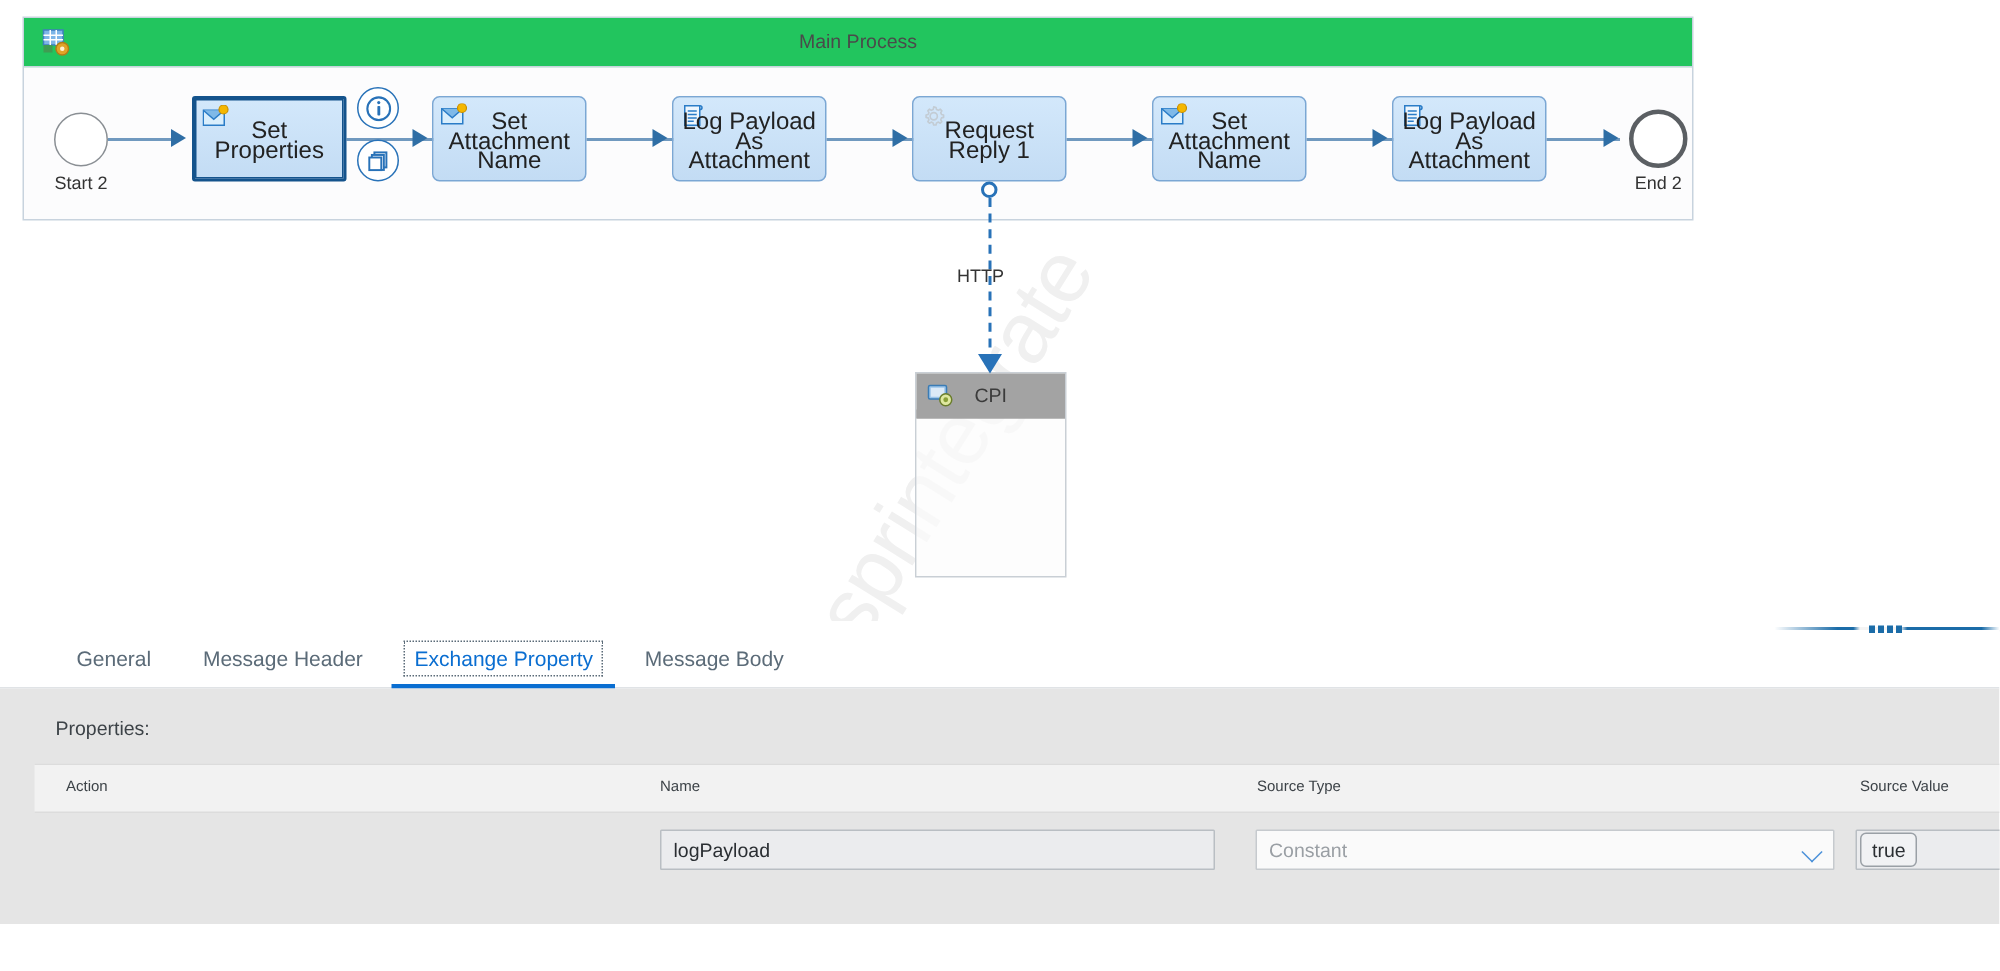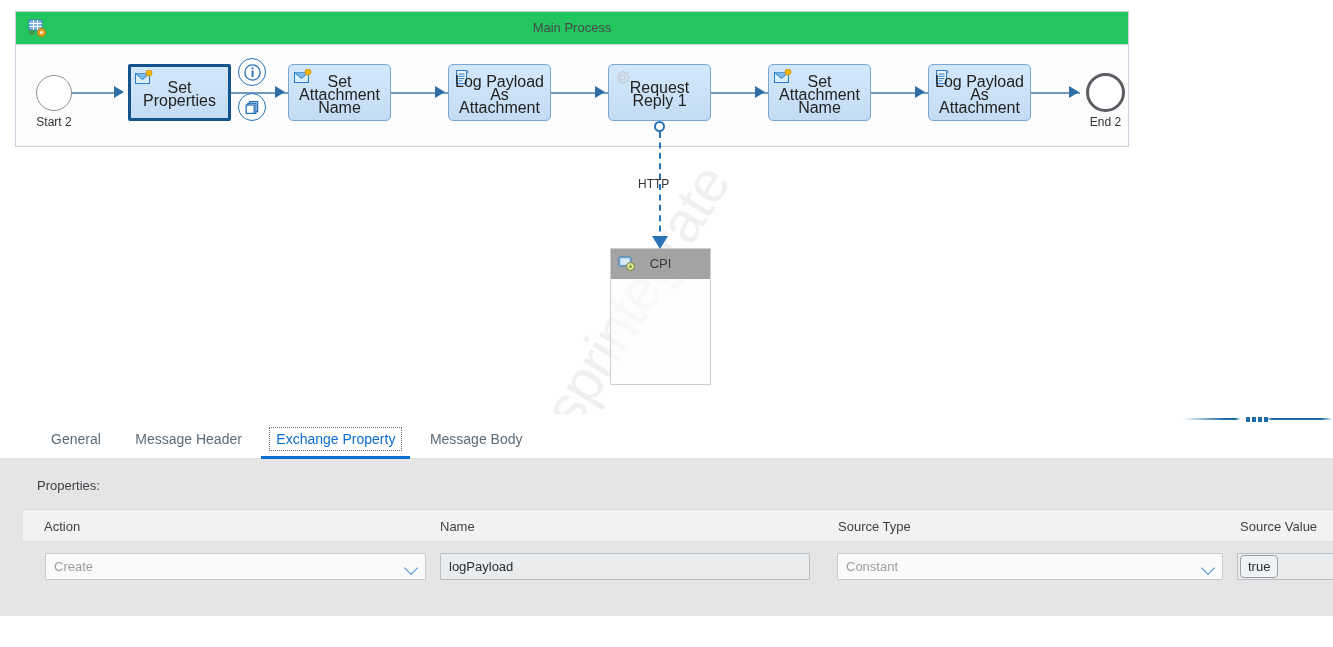--- a/index.html
+++ b/index.html
@@ -282,21 +282,21 @@
   .thead {
     position: relative;
     height: 33px;
     background: #f2f2f2;
     border-top: 1px solid #dcdcdc;
     border-bottom: 1px solid #dcdcdc;
   }
   .th {
     position: absolute;
     top: 9px;
-    font-size: 13px;
+    font-size: 10px;
     color: #3c4247;
     white-space: nowrap;
   }
   .trow { position: relative; height: 50px; }
 
   .fld {
     position: absolute;
     top: 11px;
     height: 27px;
     font-size: 13px;
@@ -539,24 +539,20 @@
 
       <div class="table">
         <div class="thead">
           <div class="th" style="left:21px;">Action</div>
           <div class="th" style="left:417px;">Name</div>
           <div class="th" style="left:815px;">Source Type</div>
           <div class="th" style="left:1217px;">Source Value</div>
         </div>
 
         <div class="trow">
-          <div class="fld dropdown" style="left:22px; width:381px;">
-            <span>Create</span>
-            <span class="chev"></span>
-          </div>
 
           <div class="fld" style="left:417px; width:370px;">
             <span>logPayload</span>
           </div>
 
           <div class="fld dropdown" style="left:814px; width:386px;">
             <span>Constant</span>
             <span class="chev"></span>
           </div>
 

